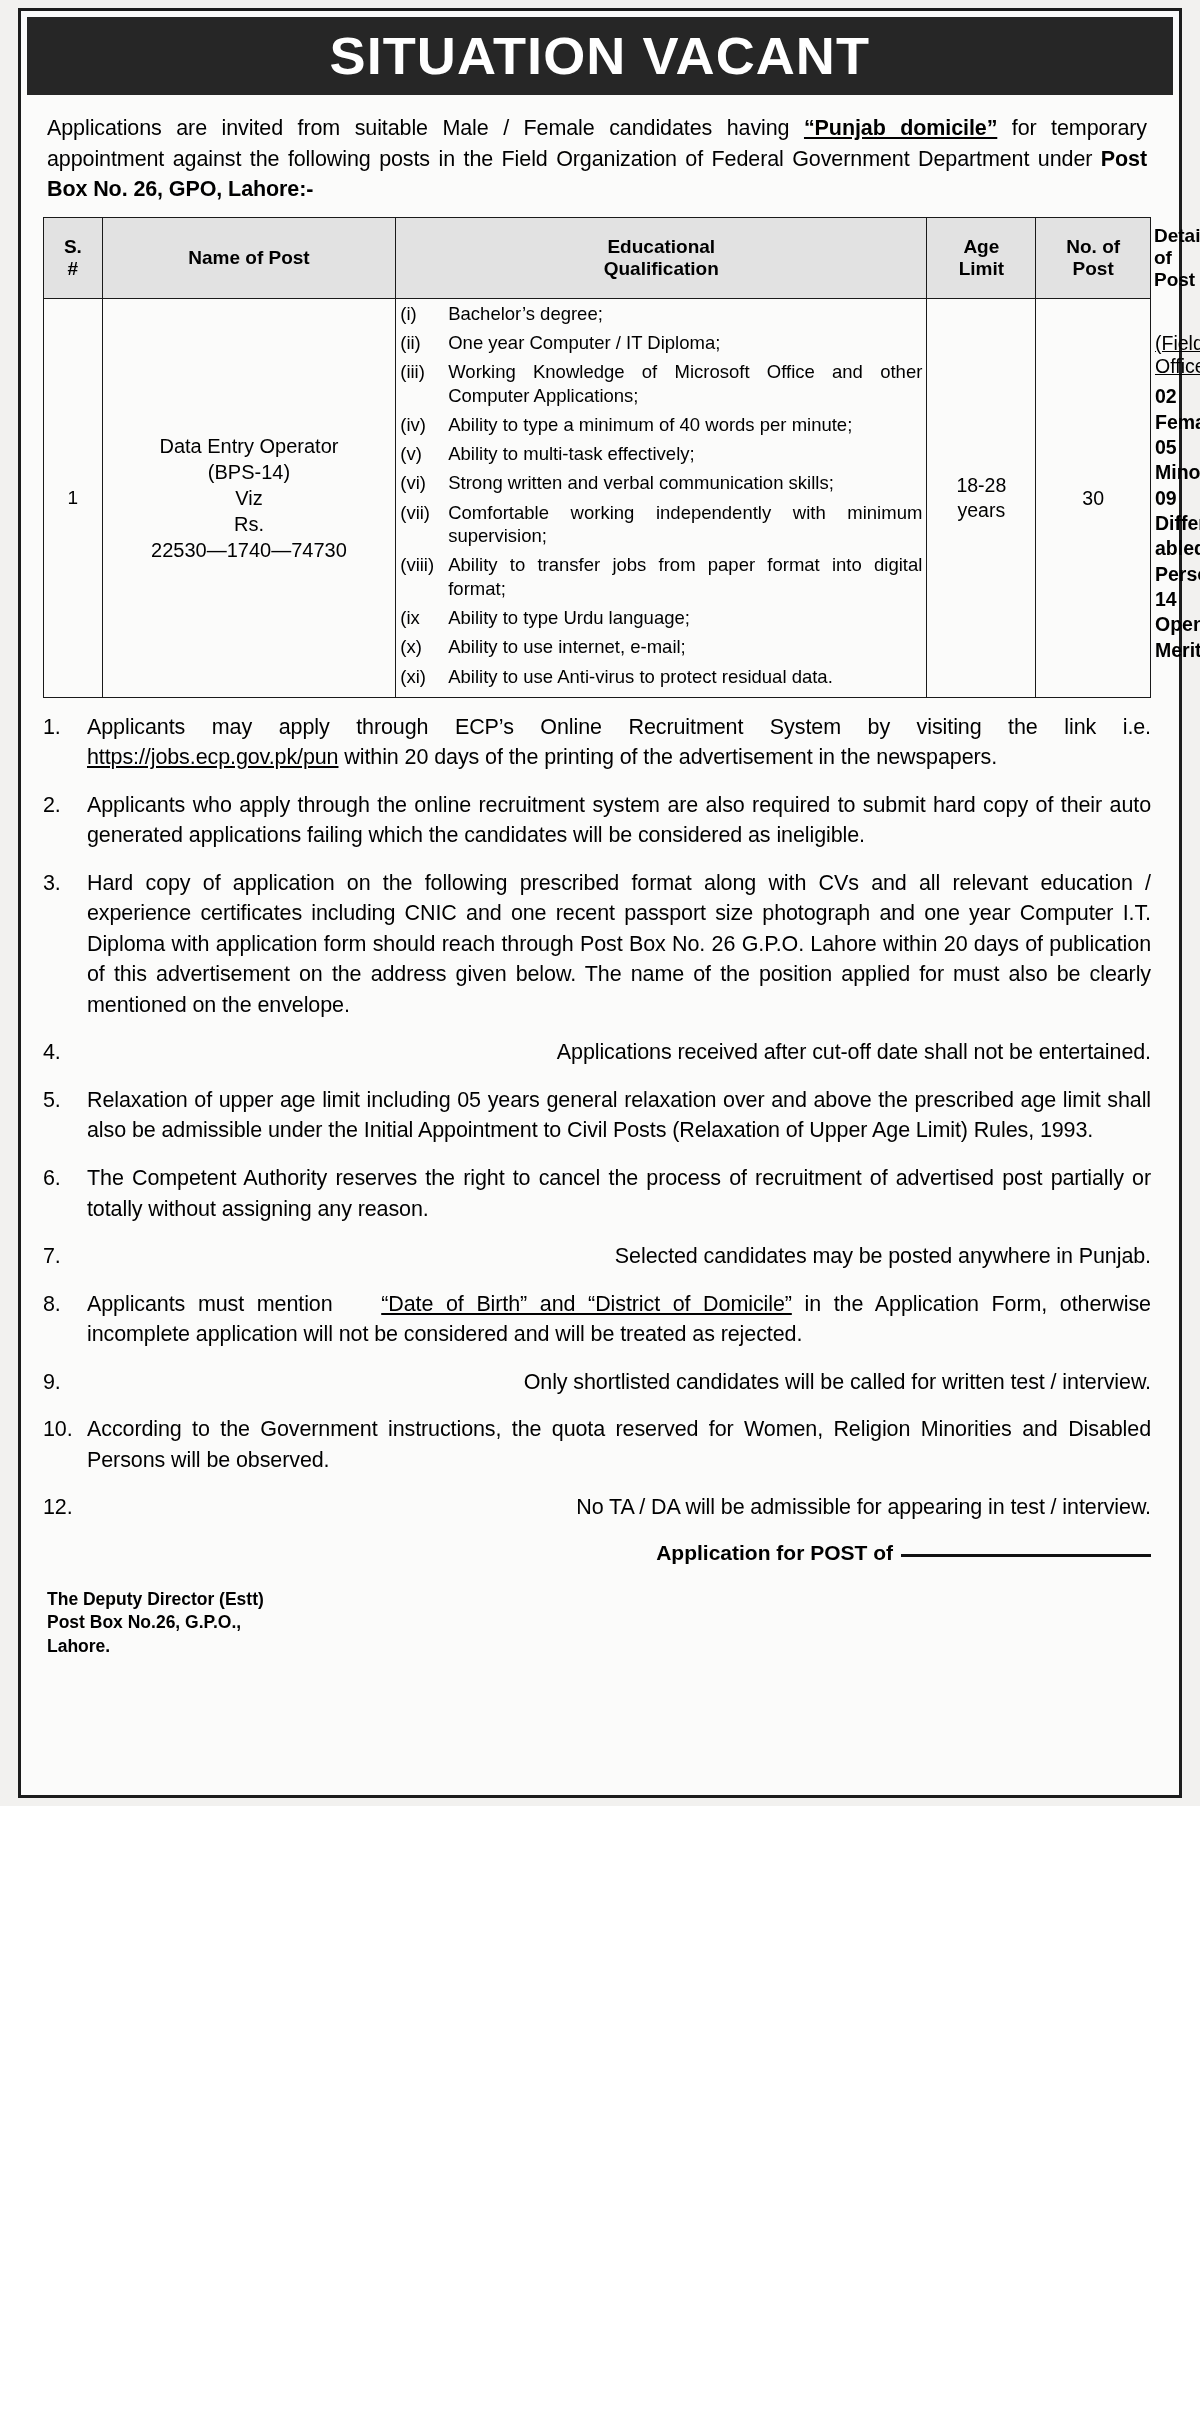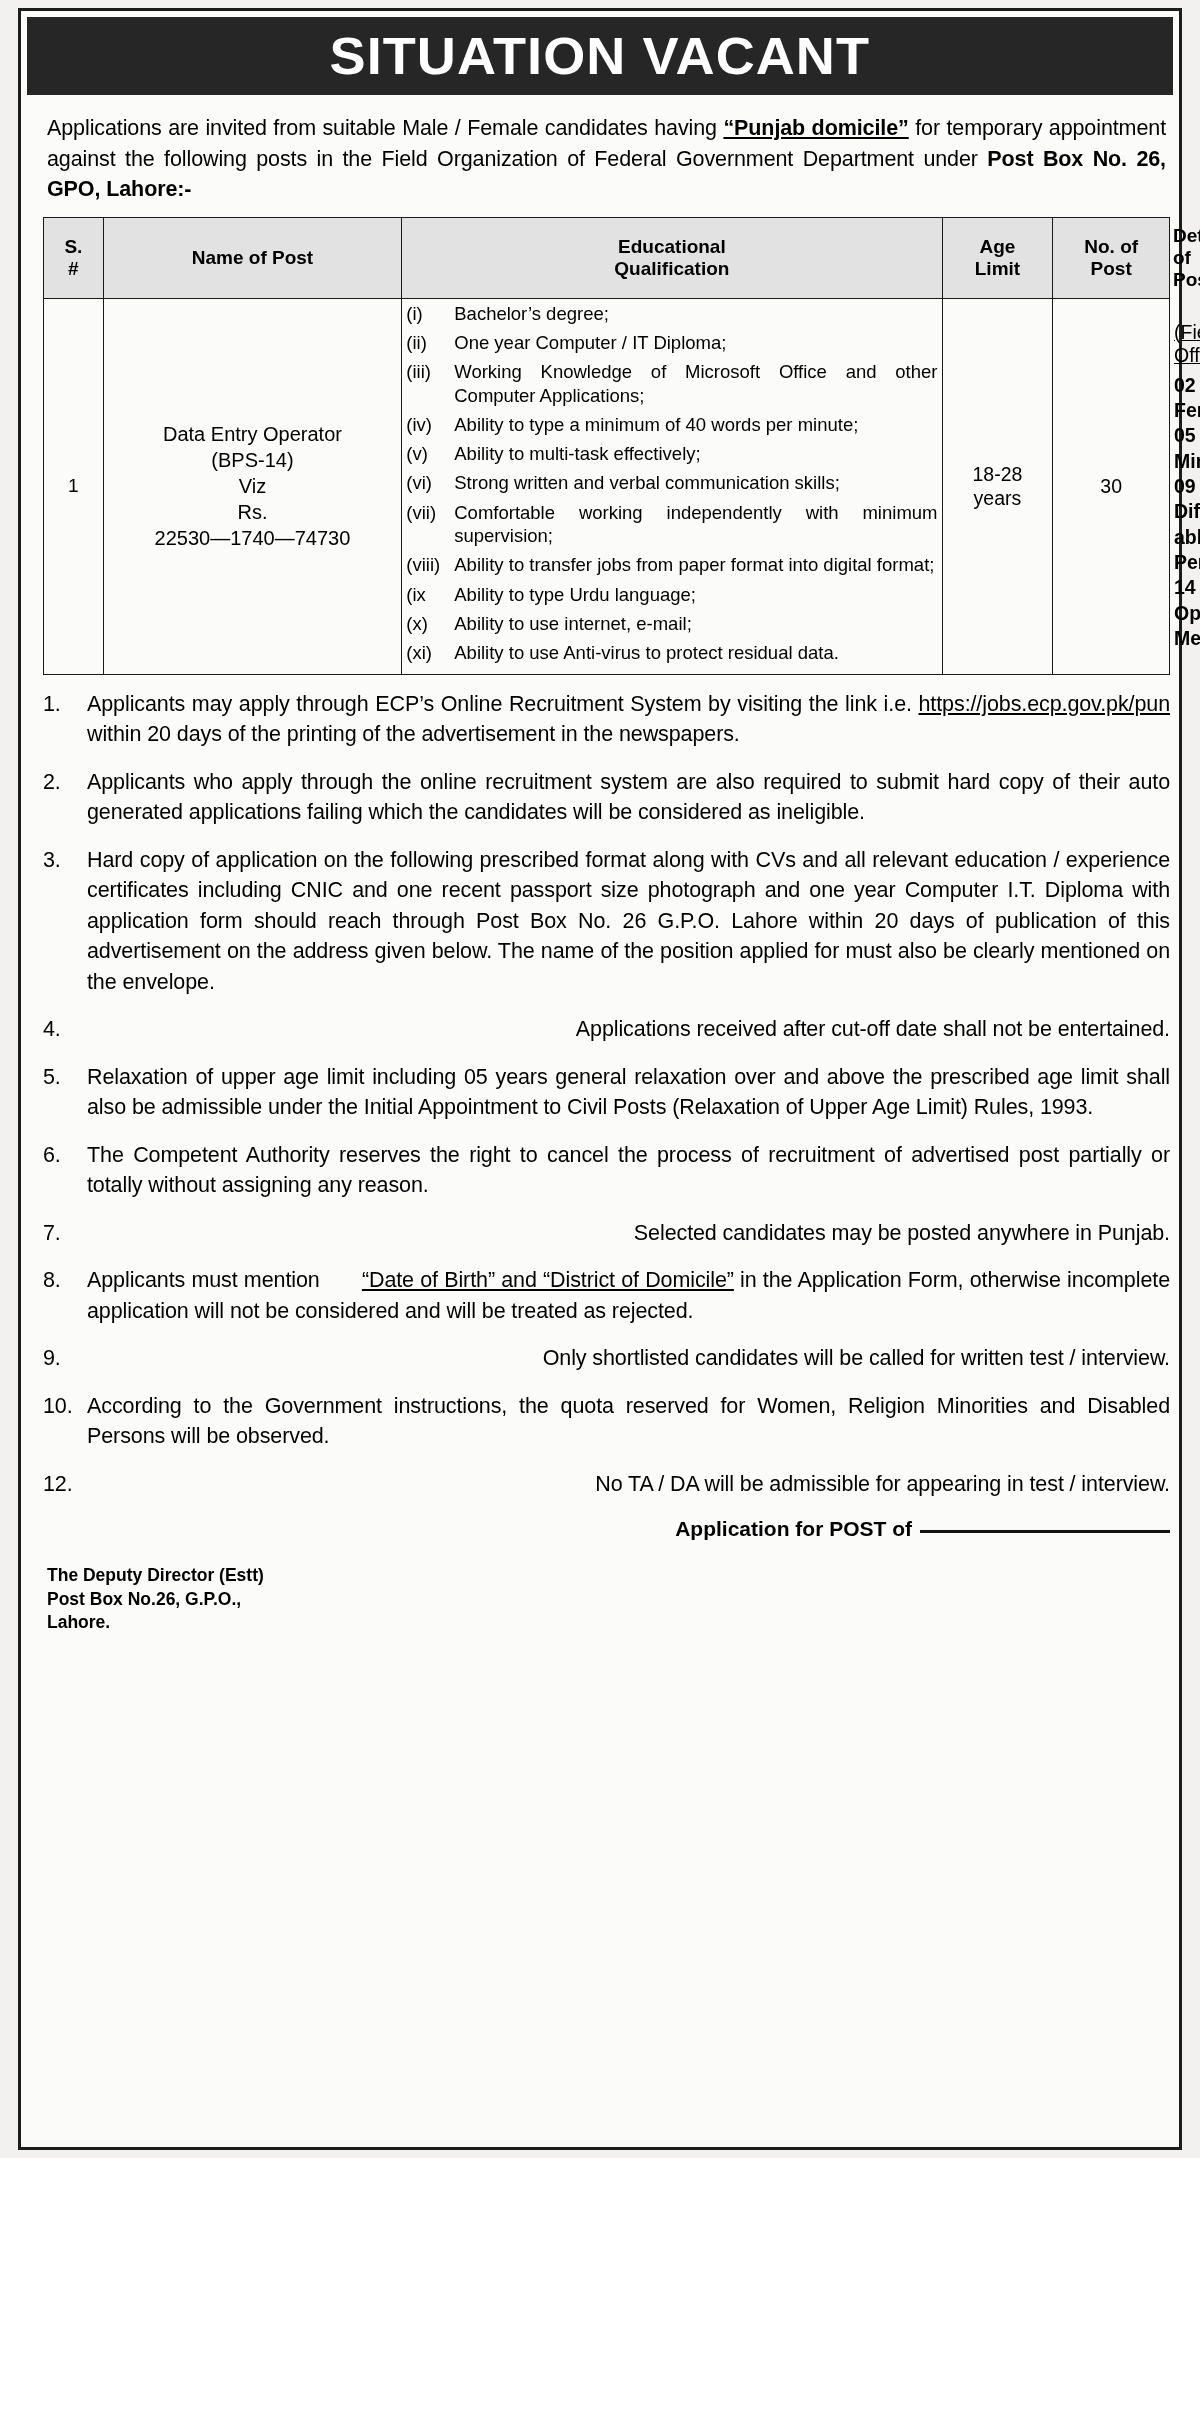--- a/index.html
+++ b/index.html
@@ -7,39 +7,39 @@
     margin: 0;
     padding: 0;
     background: #ffffff;
   }
   body {
     font-family: "Liberation Sans", sans-serif;
     color: #000000;
   }
   #page {
     width: 1200px;
-    height: 2158px;
+    height: 1806px;
     box-sizing: border-box;
     background: #f2f1ef;
     position: relative;
     overflow: hidden;
   }
   .outer-frame {
     position: absolute;
     left: 18px;
     top: 8px;
     right: 18px;
     bottom: 8px;
     border: 3px solid #1c1c1c;
     background: #fbfbfa;
     box-sizing: border-box;
     padding: 0;
   }
   .inner-pad {
-    padding: 6px 9px 10px 22px;
+    padding: 6px 28px 10px 22px;
   }
 
   
   .title-banner {
     background: #262626;
     margin: 6px 6px 0 6px;
     height: 78px;
     display: flex;
     align-items: center;
     justify-content: center;

